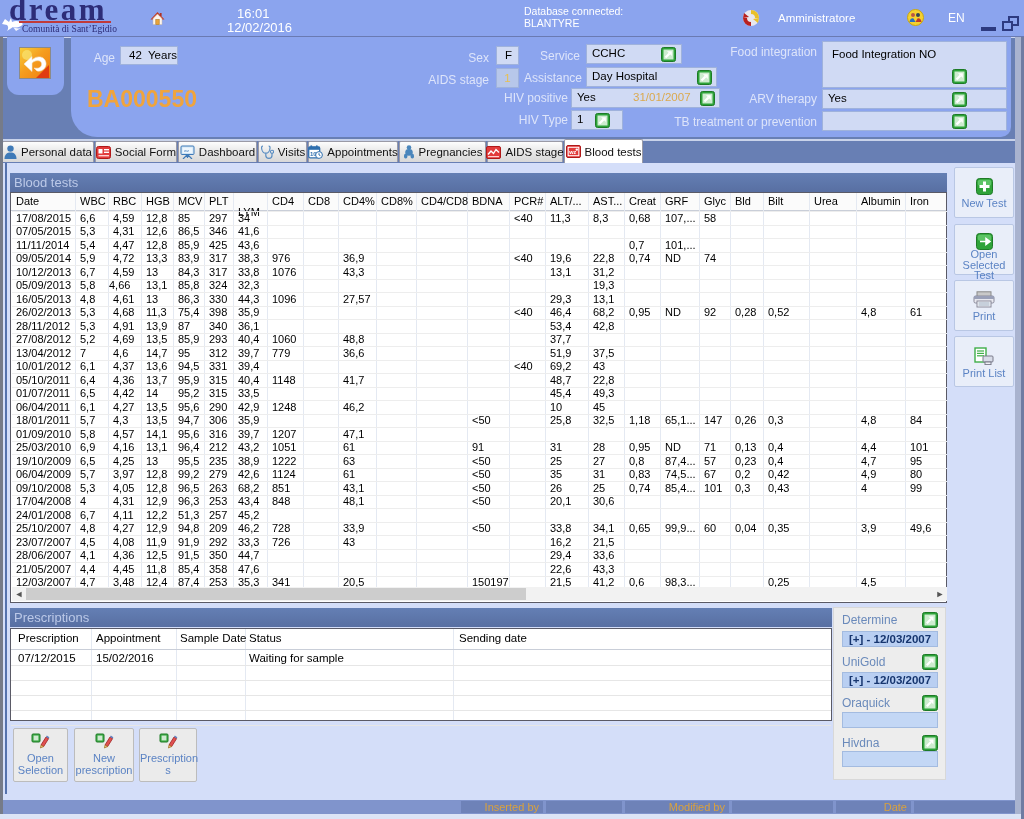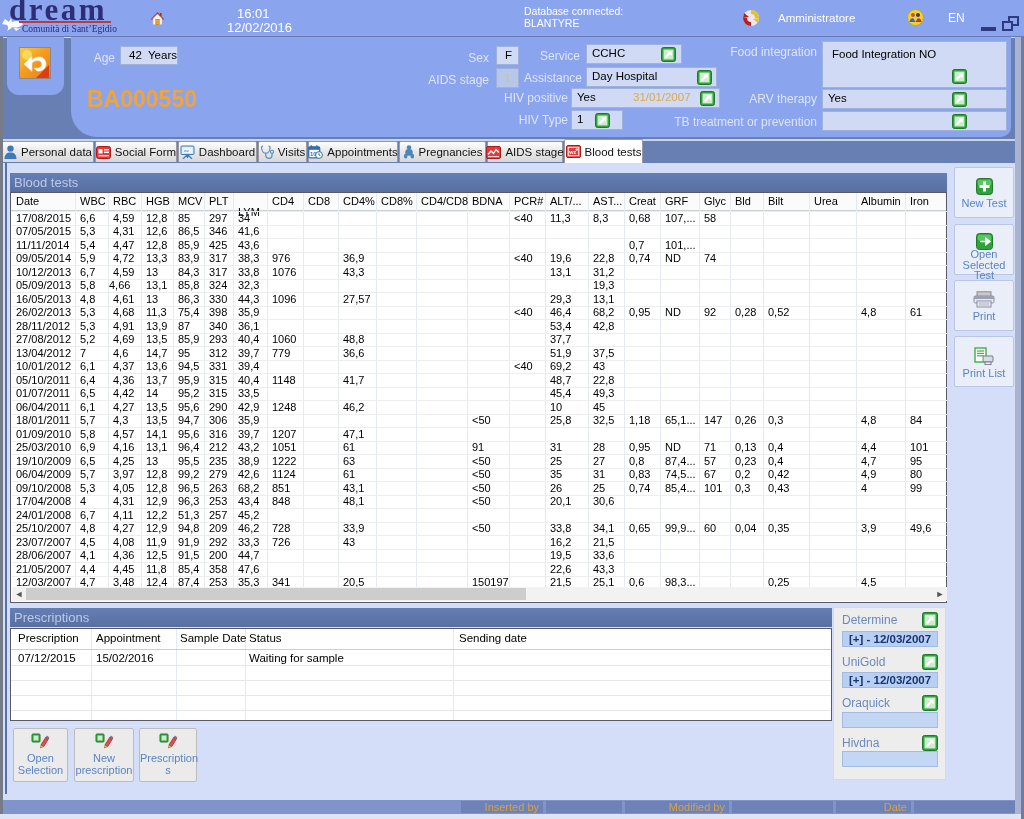--- a/index.html
+++ b/index.html
@@ -683,23 +683,23 @@
         <span style="left:342px">43</span>
         <span style="left:549px">16,2</span>
         <span style="left:592px">21,5</span>
       </div>
 <div class="gr" style="top:547.5px">
         <span style="left:15px">28/06/2007</span>
         <span style="left:79px">4,1</span>
         <span style="left:112px">4,36</span>
         <span style="left:145px">12,5</span>
         <span style="left:177px">91,5</span>
-        <span style="left:208px">200</span>
+        <span style="left:208px">350</span>
         <span style="left:237px">44,7</span>
-        <span style="left:549px">19,5</span>
+        <span style="left:549px">29,4</span>
         <span style="left:592px">33,6</span>
       </div>
 <div class="gr" style="top:561.0px">
         <span style="left:15px">21/05/2007</span>
         <span style="left:79px">4,4</span>
         <span style="left:112px">4,45</span>
         <span style="left:145px">11,8</span>
         <span style="left:177px">85,4</span>
         <span style="left:208px">358</span>
         <span style="left:237px">47,6</span>
@@ -711,21 +711,21 @@
         <span style="left:79px">4,7</span>
         <span style="left:112px">3,48</span>
         <span style="left:145px">12,4</span>
         <span style="left:177px">87,4</span>
         <span style="left:208px">253</span>
         <span style="left:237px">35,3</span>
         <span style="left:271px">341</span>
         <span style="left:342px">20,5</span>
         <span style="left:471px">150197</span>
         <span style="left:549px">21,5</span>
-        <span style="left:592px">25,1</span>
+        <span style="left:592px">41,2</span>
         <span style="left:628px">0,6</span>
         <span style="left:664px">98,3...</span>
         <span style="left:767px">0,25</span>
         <span style="left:860px">4,5</span>
       </div>
 <div class="hline" style="top:210.0px"></div>
 <div class="hline" style="top:223.5px"></div>
 <div class="hline" style="top:237.0px"></div>
 <div class="hline" style="top:250.5px"></div>
 <div class="hline" style="top:264.0px"></div>

